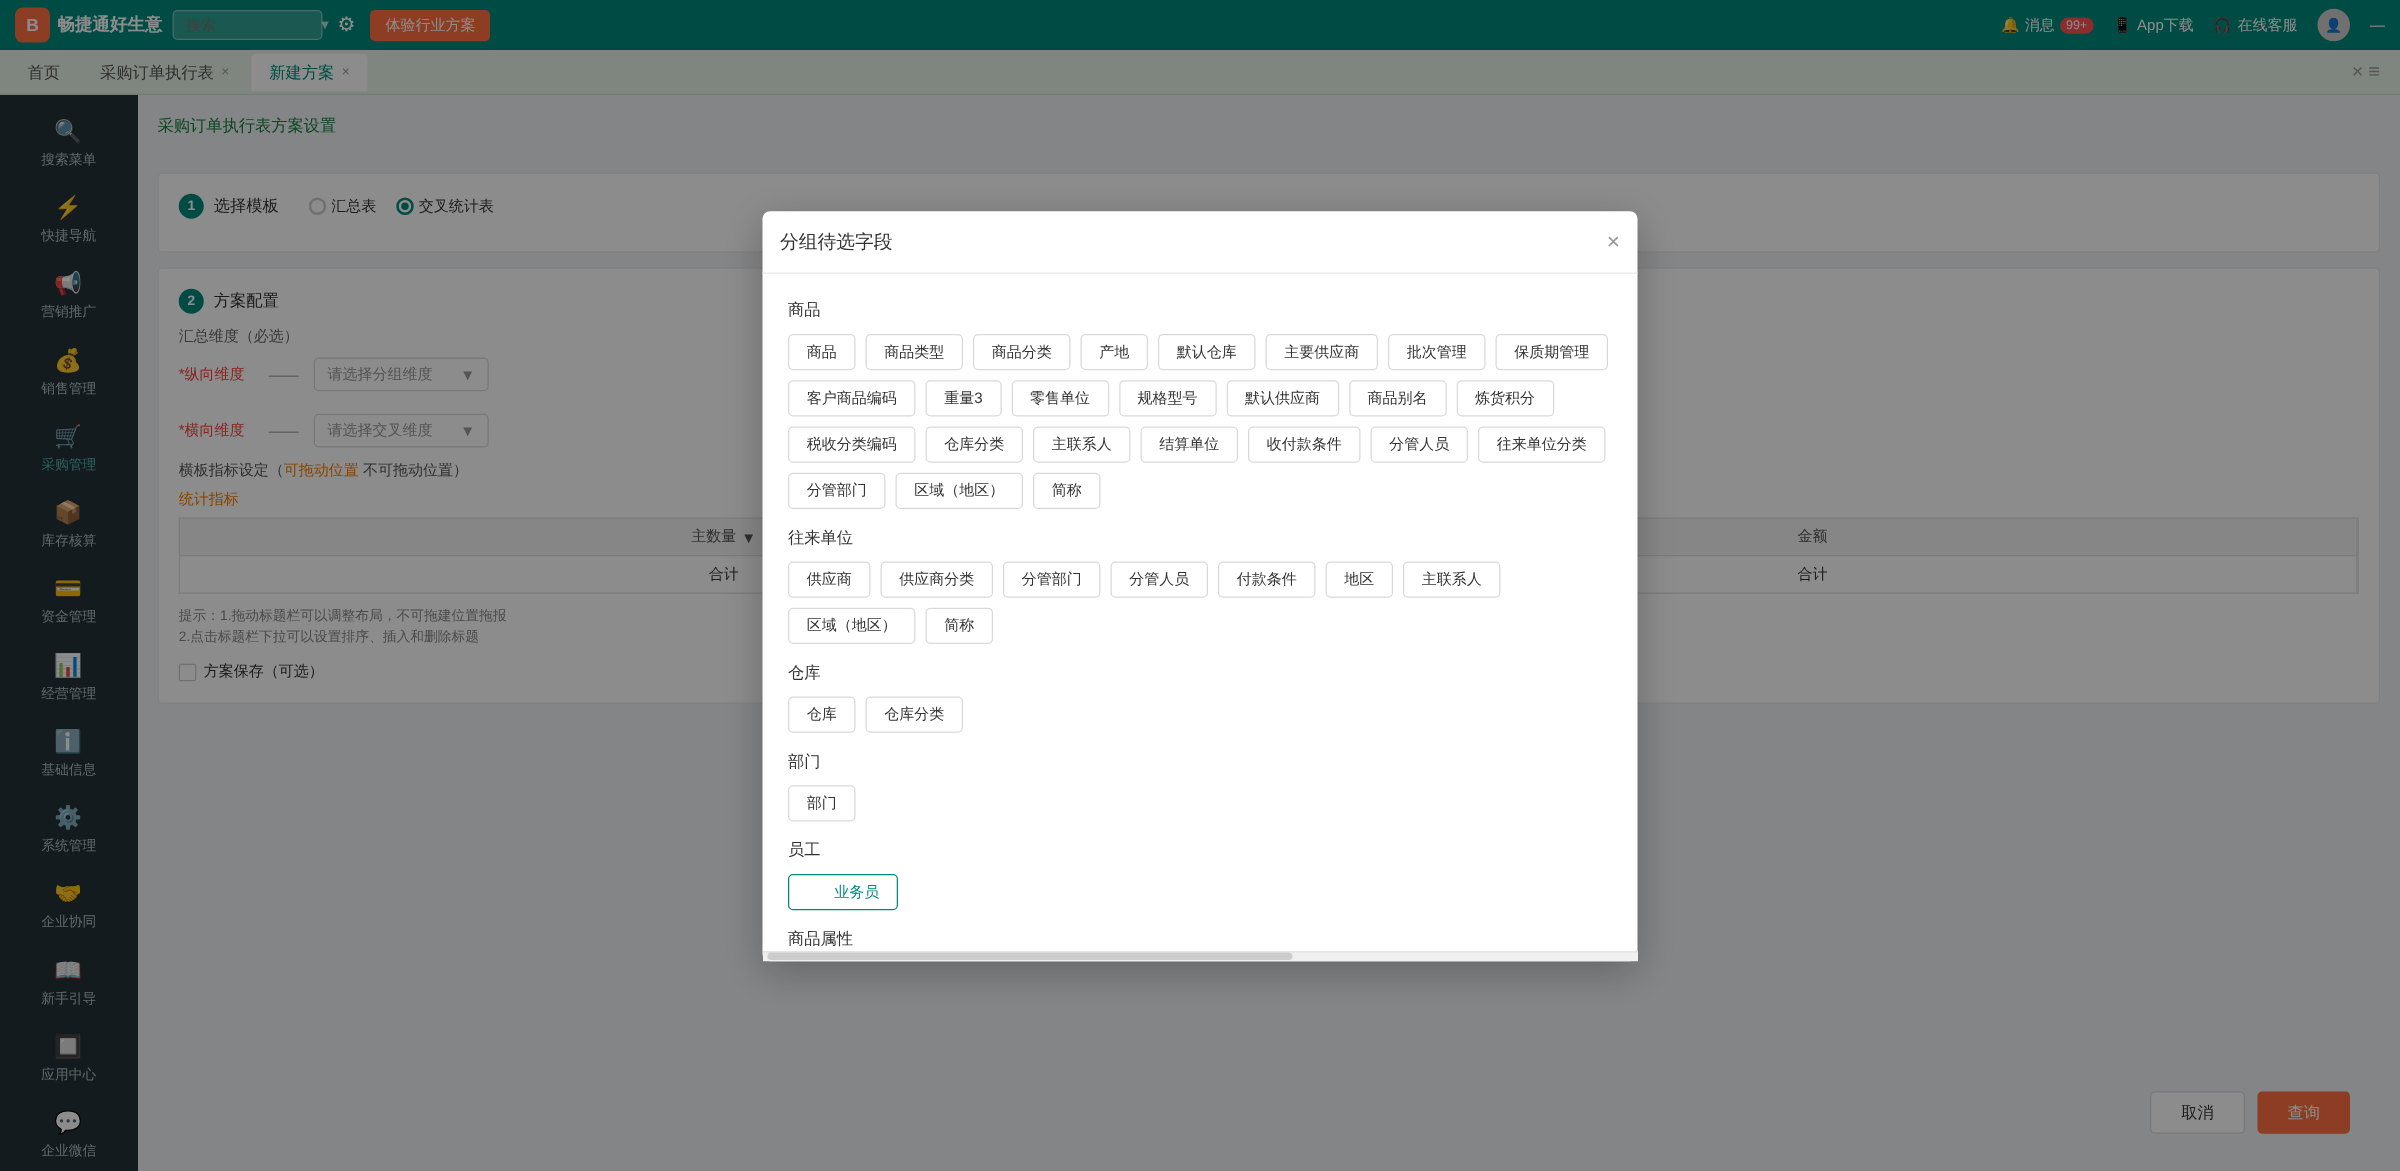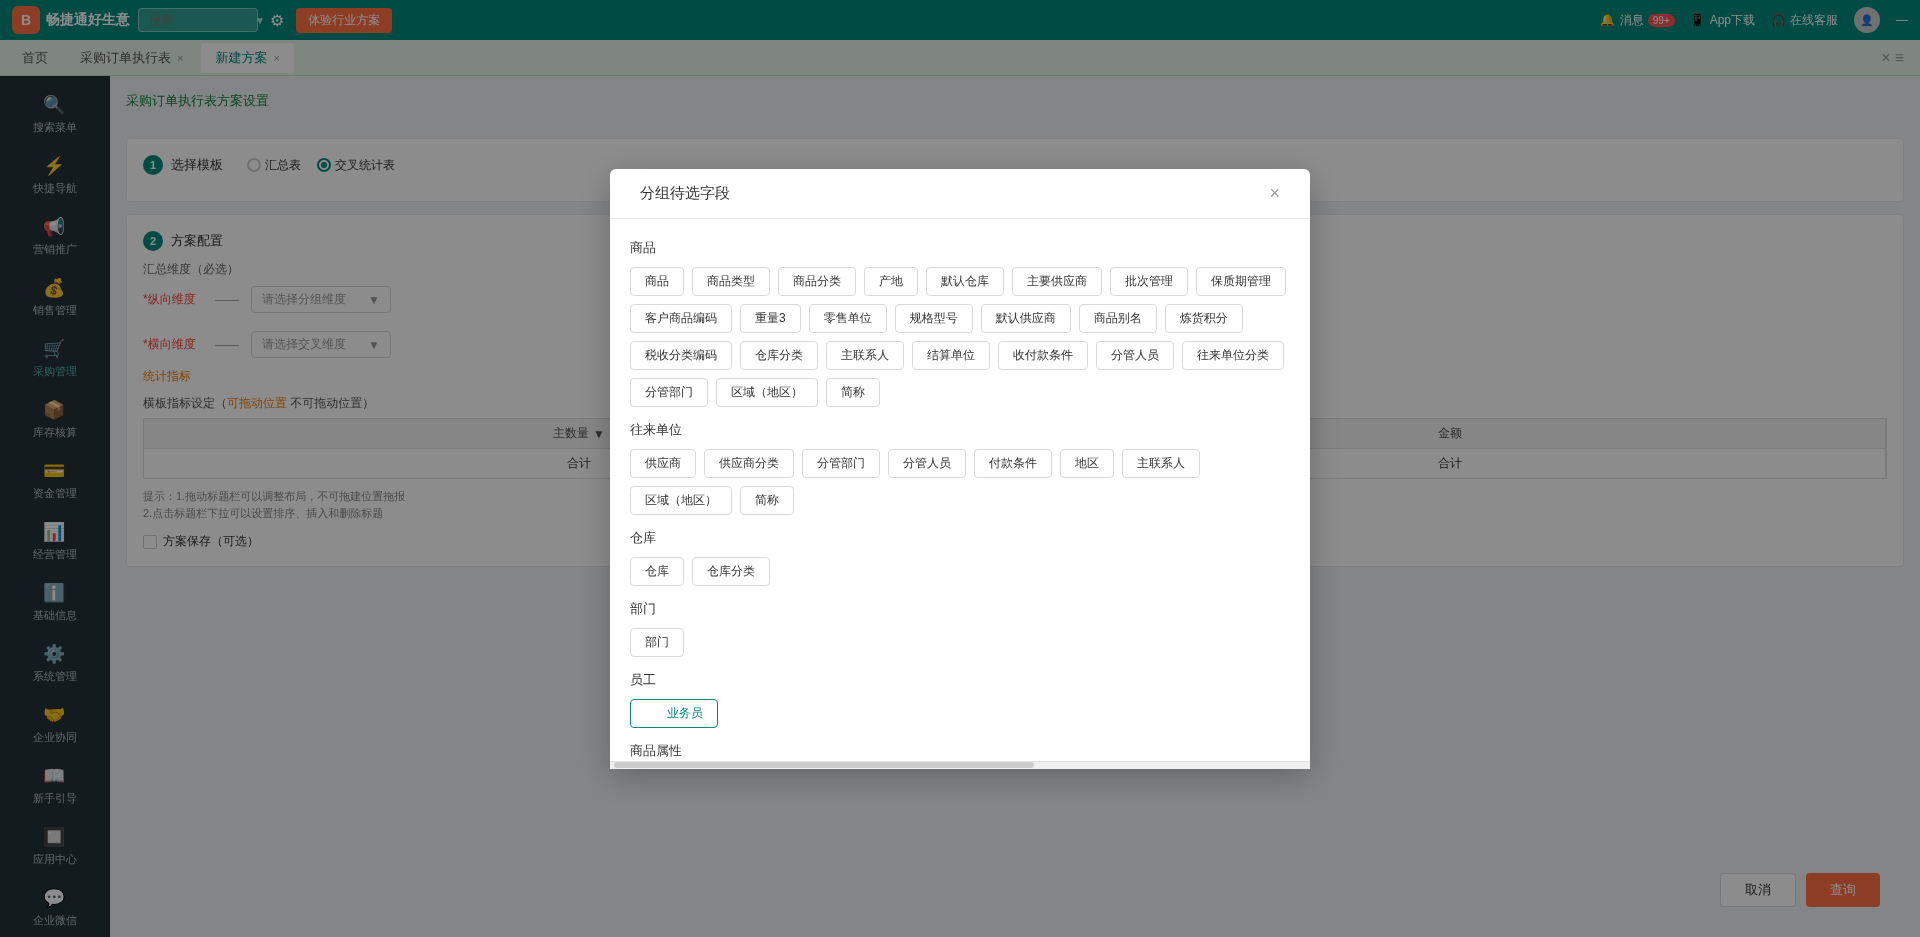--- a/index.html
+++ b/index.html
@@ -200,21 +200,21 @@
       border-radius: 6px;
       width: 700px;
       max-height: 600px;
       display: flex;
       flex-direction: column;
       box-shadow: 0 8px 32px rgba(0,0,0,0.25);
       position: relative;
     }
 
     .modal-header {
-      padding: 14px 30px;
+      padding: 14px 14px;
       border-bottom: 1px solid #e8e8e8;
       display: flex; align-items: center; justify-content: space-between;
       font-size: 15px; font-weight: 500;
     }
     .modal-close {
       cursor: pointer; font-size: 18px; color: #999;
       background: none; border: none;
     }
 
     .modal-body {
@@ -422,25 +422,25 @@
 
       <div class="dimension-row">
         <span style="color:#f44336; min-width:60px;">*横向维度</span>
         <span style="color:#999; margin:0 4px;">——</span>
         <div class="select-box">
           <span>请选择交叉维度</span>
           <span>▼</span>
         </div>
       </div>
 
-      <div style="font-size:12px; color:#f57c00; margin-bottom:6px;">统计指标</div>
-
       <div style="margin-top:10px; font-size:12px; color:#555; margin-bottom:6px;">
         横板指标设定（<span class="indicators-label">可拖动位置</span>&nbsp;<span>不可拖动位置）</span>
       </div>
+
+      <div style="font-size:12px; color:#f57c00; margin-bottom:6px;">统计指标</div>
 
       <div class="table-header">
         <div class="th">
           <div class="th-with-dropdown">
             <span>主数量</span>
             <span>▼</span>
           </div>
         </div>
         <div class="th">
           <span>金额</span>

